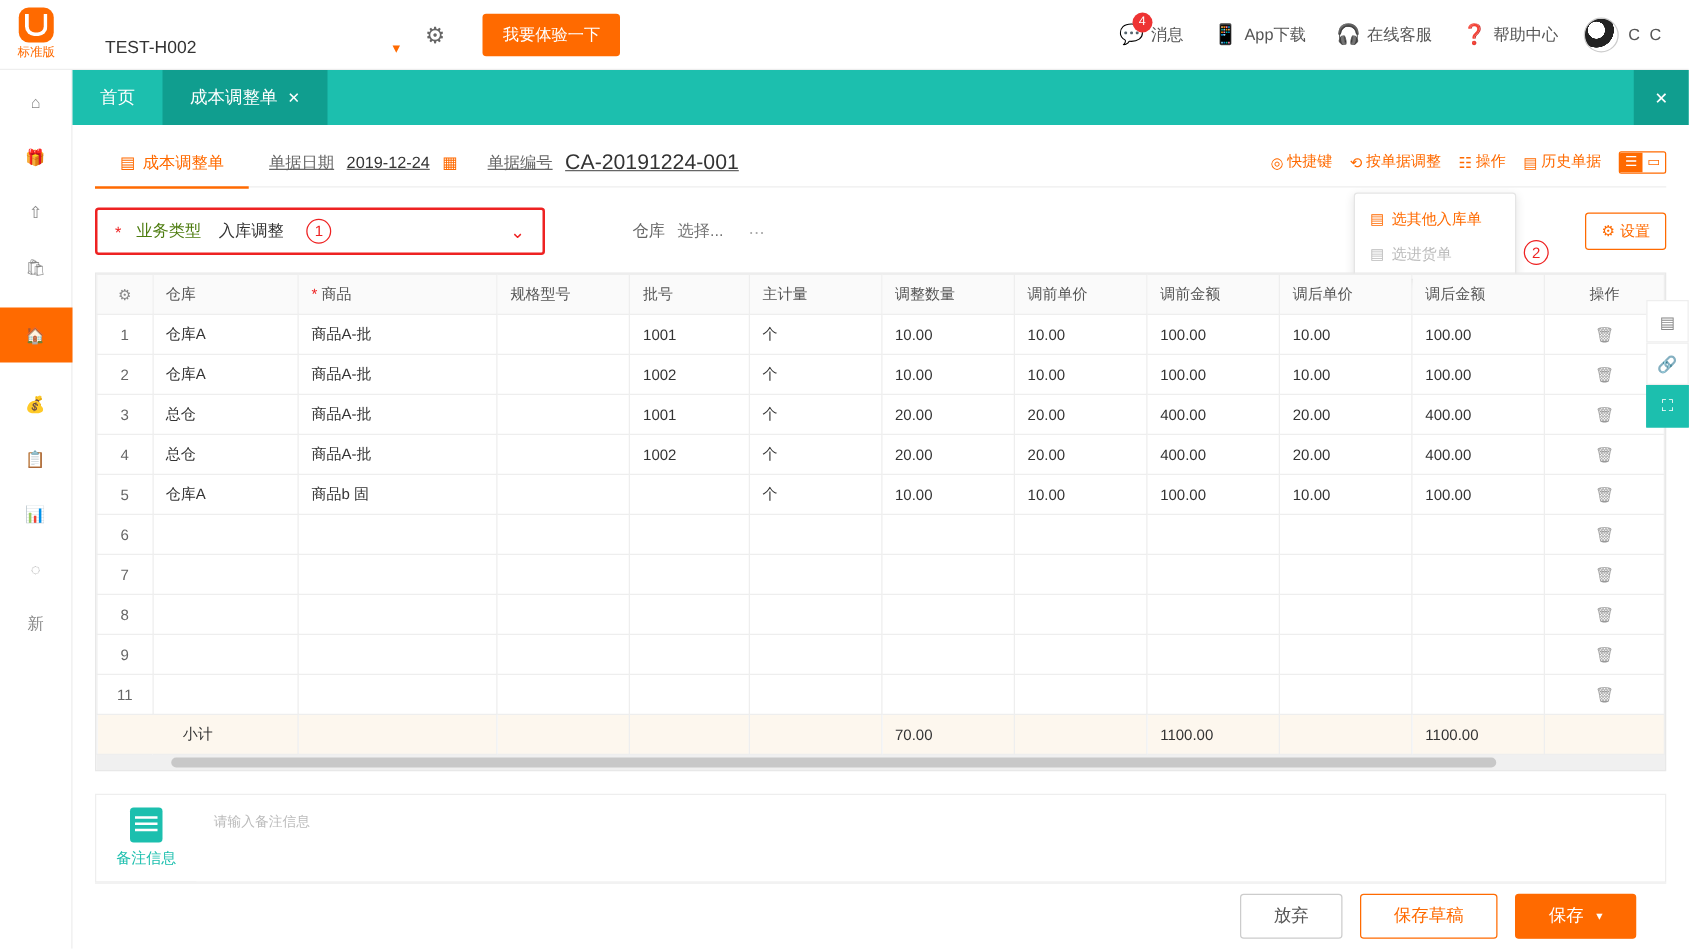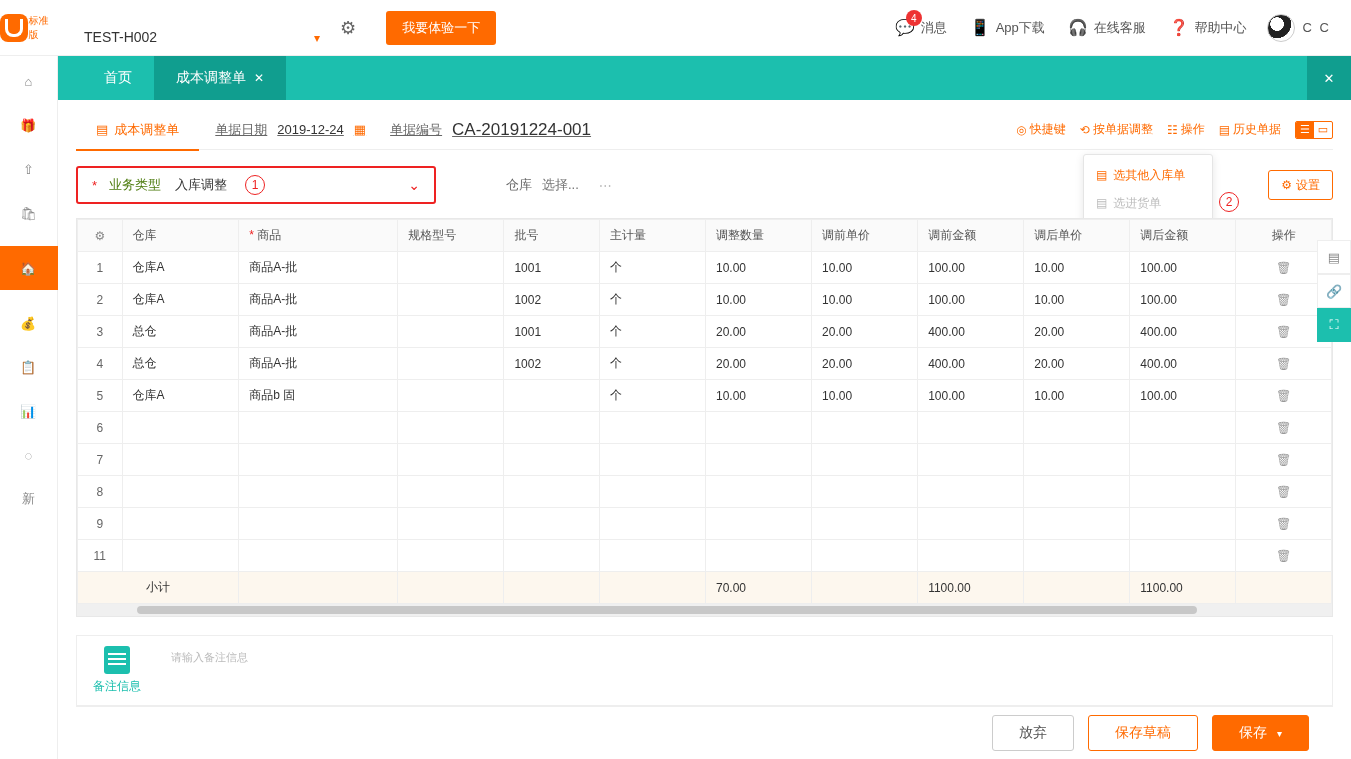--- a/index.html
+++ b/index.html
@@ -1,21 +1,21 @@
 <!DOCTYPE html>
 <html><head>
 <meta charset="utf-8">
 <style>
 * { box-sizing:border-box; margin:0; padding:0; font-family:"Microsoft YaHei","PingFang SC",Arial,sans-serif; }
 body { background:#fff; font-size:13px; color:#333; overflow:hidden; }
 .app { display:flex; flex-direction:column; width:1351px; height:759px; }
 
 
 .topbar { height:56px; display:flex; align-items:center; padding:0 20px 0 0; border-bottom:1px solid #eee; }
-.logo { width:58px; display:flex; flex-direction:row; align-items:center; gap:1px; }
+.logo { width:58px; display:flex; flex-direction:column; align-items:center; gap:1px; }
 .logo-icon { width:28px; height:28px; border-radius:8px; background:#ff6a00; position:relative; }
 .logo-icon::after { content:""; position:absolute; inset:5px; border:3px solid #fff; border-top:none; border-radius:0 0 8px 8px; }
 .logo-text { font-size:10px; color:#ff6a00; }
 .company-select { margin-left:14px; width:260px; height:34px; display:flex; align-items:flex-end; justify-content:space-between; padding:0 12px; font-size:14px; color:#333; }
 .chev { color:#ff6a00; font-size:12px; }
 .gear { margin-left:8px; color:#666; }
 .cta-btn { margin-left:30px; background:#ff6a00; color:#fff; border:none; height:34px; padding:0 16px; border-radius:3px; font-size:13px; cursor:pointer; }
 .top-spacer { flex:1; }
 .top-item { display:flex; align-items:center; gap:5px; margin-left:24px; color:#555; font-size:13px; cursor:pointer; position:relative; }
 .badge { position:absolute; top:-8px; left:10px; background:#e33; color:#fff; font-size:10px; min-width:16px; height:16px; border-radius:8px; display:flex; align-items:center; justify-content:center; padding:0 3px; }
@@ -24,21 +24,21 @@
 
 
 .body { flex:1; display:flex; min-height:0; }
 .leftnav { width:58px; background:#fff; border-right:1px solid #eee; display:flex; flex-direction:column; align-items:center; padding-top:14px; gap:22px; }
 .leftnav .nav-icon { width:22px; height:22px; color:#888; display:flex; align-items:center; justify-content:center; cursor:pointer; }
 .leftnav .nav-icon.active { background:#ff6a00; color:#fff; width:58px; height:44px; }
 
 .main { flex:1; display:flex; flex-direction:column; min-width:0; }
 
 
-.tabs { height:44px; background:#1cbfae; display:flex; align-items:center;padding-left:24px; }
+.tabs { height:44px; background:#1cbfae; display:flex; align-items:center; }
 .tab { height:44px; padding:0 22px; display:flex; align-items:center; gap:8px; color:#fff; font-size:14px; cursor:pointer; }
 .tab.active { background:#109e8f; }
 .tab-close { font-size:12px; }
 .tabs-close-all { margin-left:auto; width:44px; height:44px; display:flex; align-items:center; justify-content:center; color:#fff; background:#109e8f; cursor:pointer; }
 
 
 .doc { padding:10px 18px 0; flex:1; display:flex; flex-direction:column; min-height:0; }
 .doc-header { display:flex; align-items:center; height:40px; border-bottom:1px solid #eee; font-size:13px; }
 .doc-tab { display:flex; align-items:center; gap:6px; height:40px; padding:0 20px; color:#ff6a00; border-bottom:2px solid #ff6a00; position:relative; top:1px; background:#fff; }
 .doc-meta { margin-left:16px; display:flex; align-items:center; gap:10px; color:#666;text-decoration:underline; }

